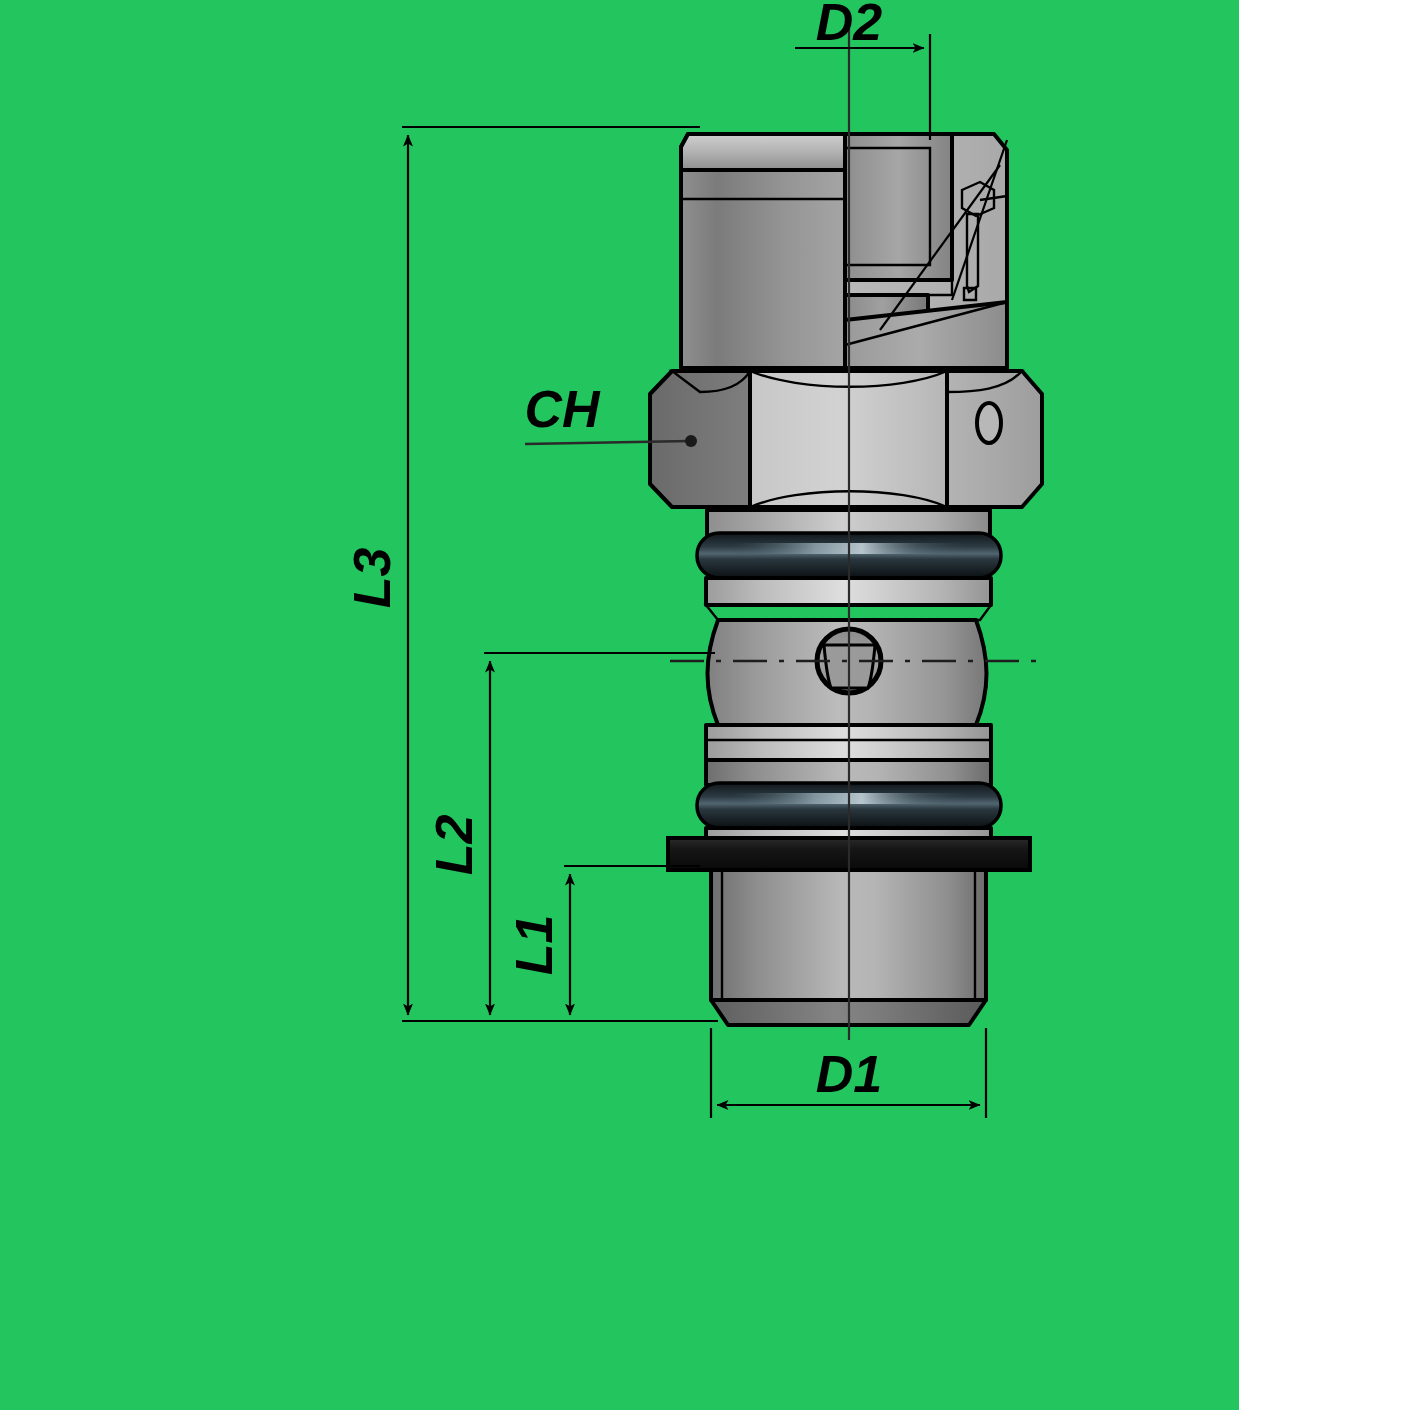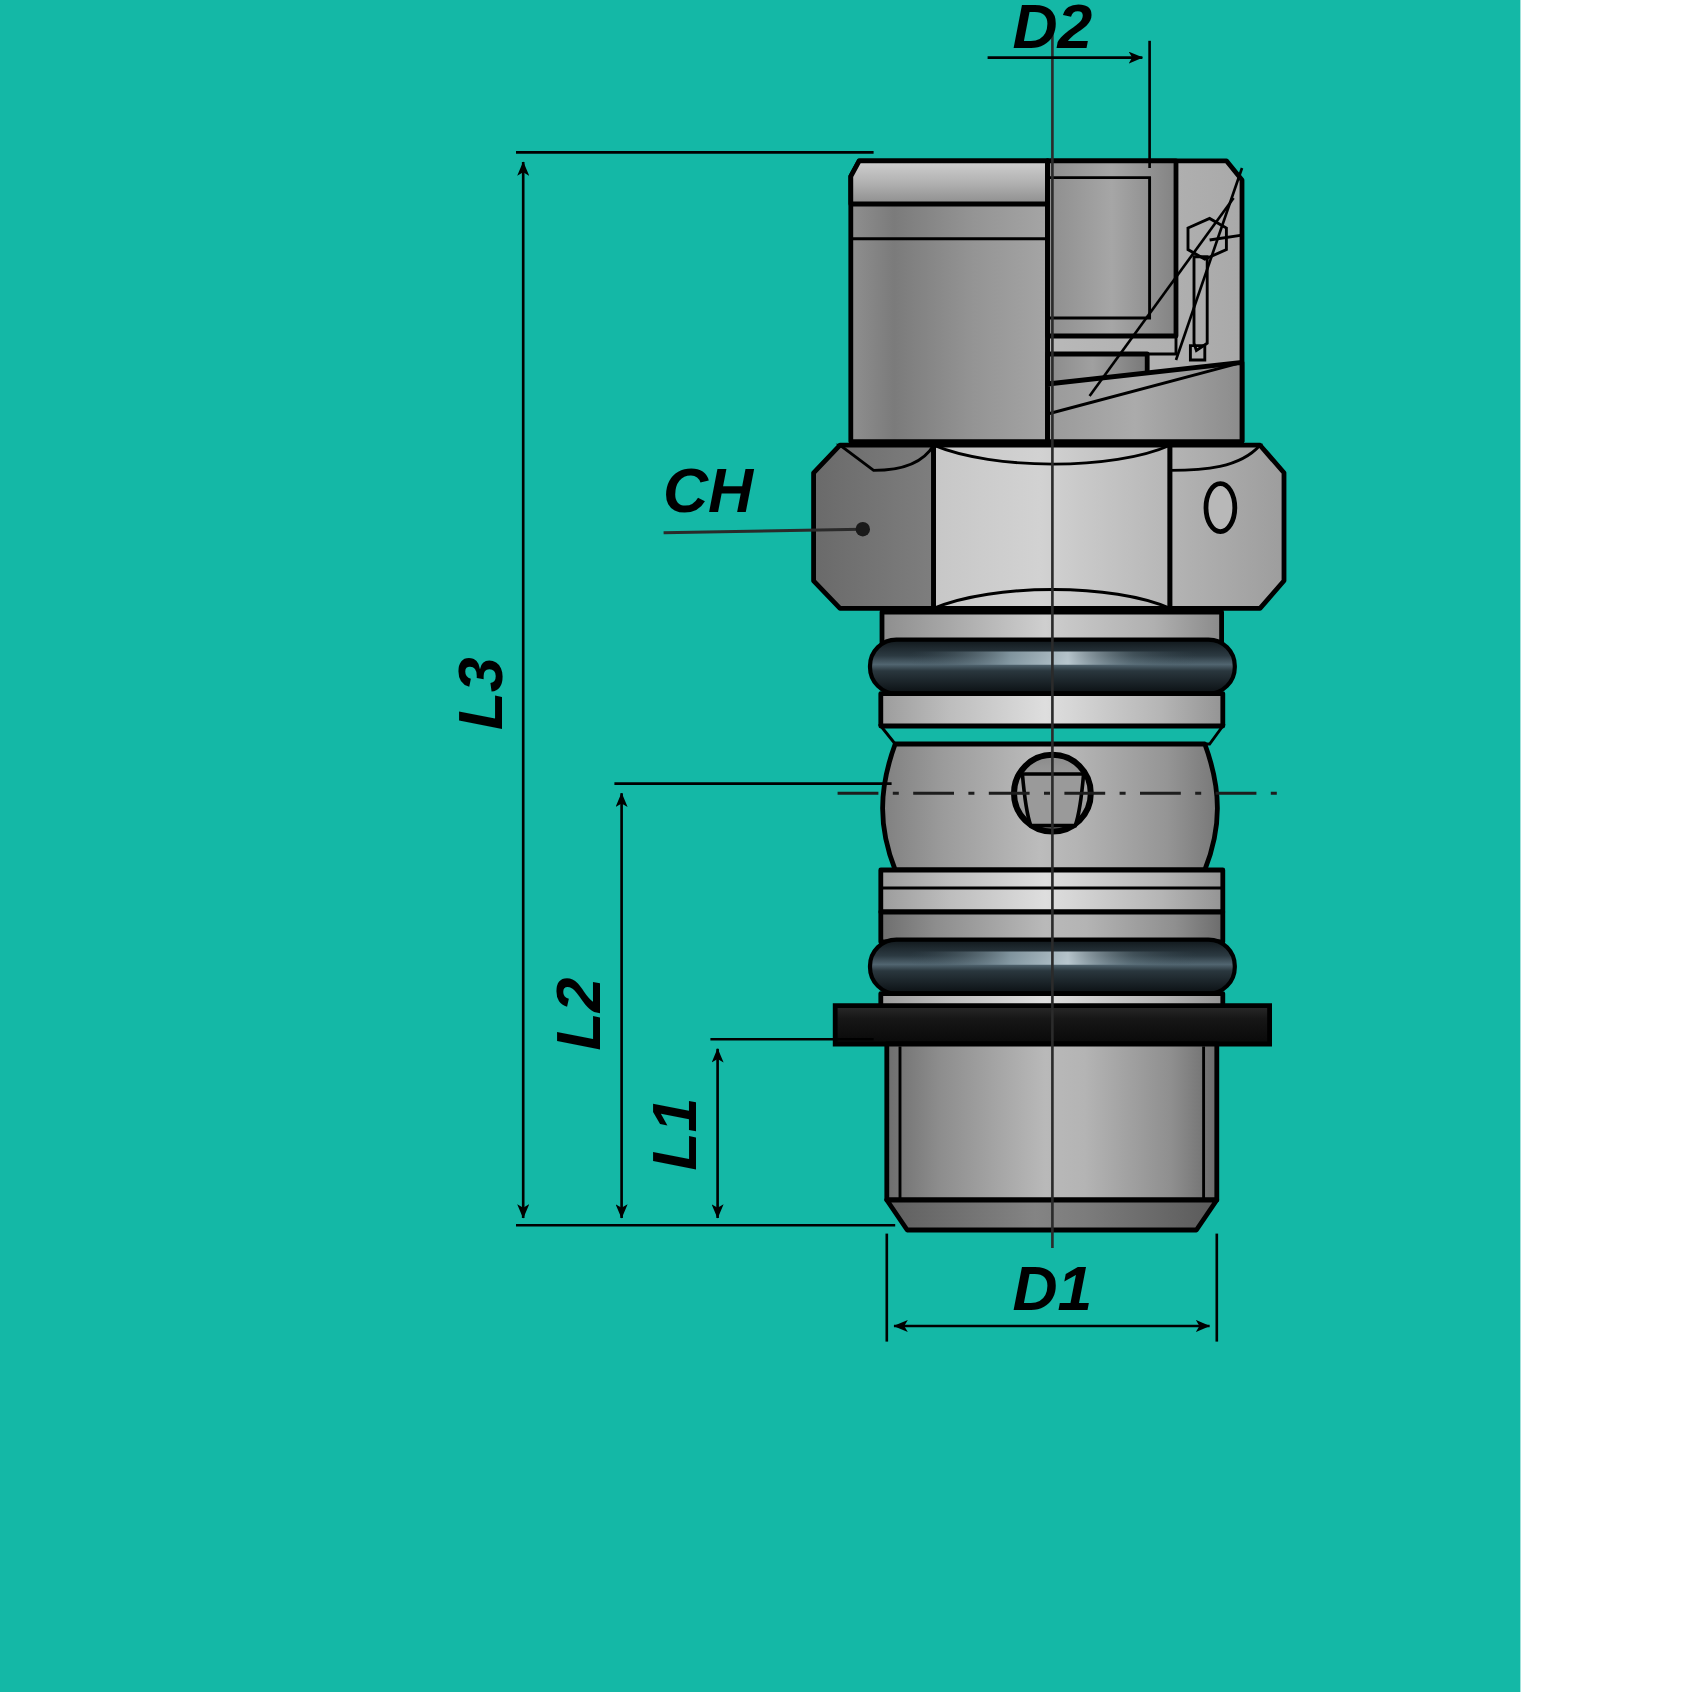--- a/index.html
+++ b/index.html
@@ -11,22 +11,21 @@
   body {
     width: 1411px;
     height: 1410px;
     overflow: hidden;
     font-family: "Liberation Sans", sans-serif;
   }
   #drawing-root {
     position: relative;
     width: 1239px;
     height: 1410px;
-    background: #14b8a6;
-    padding-left: 28px;
+    background: #22c55e;
   }
   svg#drawing-svg {
     display: block;
     width: 1411px;
     height: 1410px;
   }
   .dim-text {
     font-family: "Liberation Sans", sans-serif;
     font-style: italic;
     font-weight: 700;

